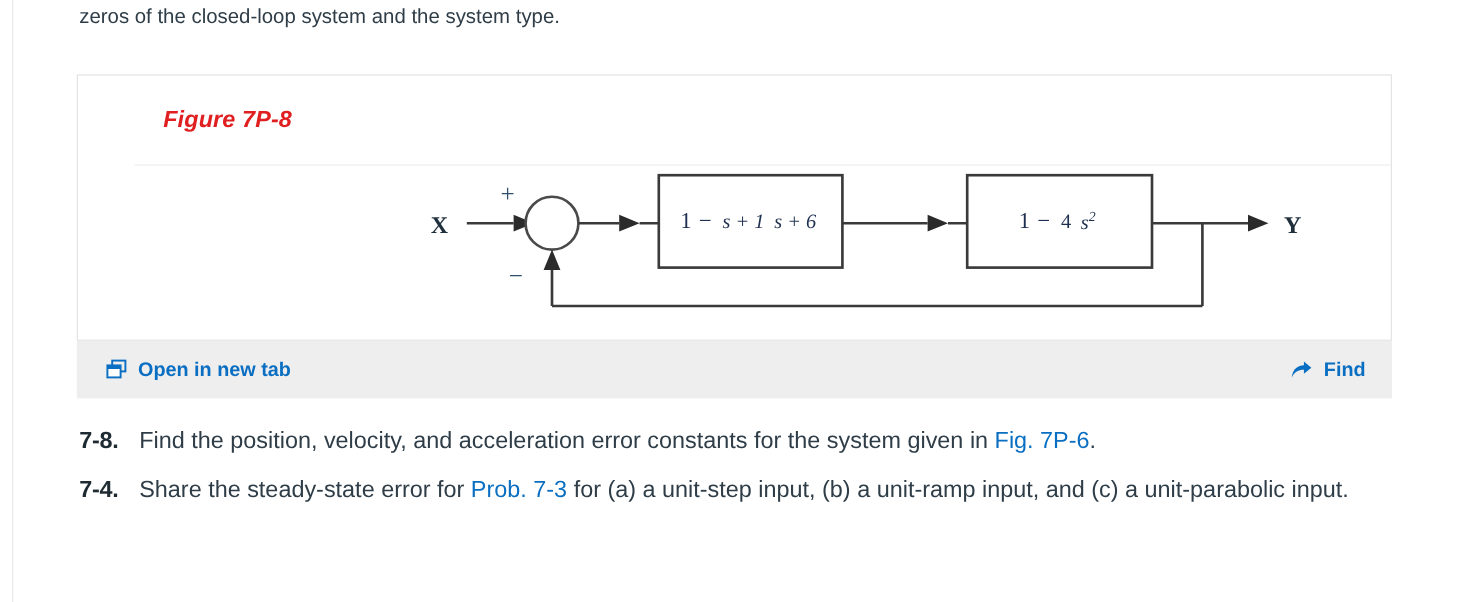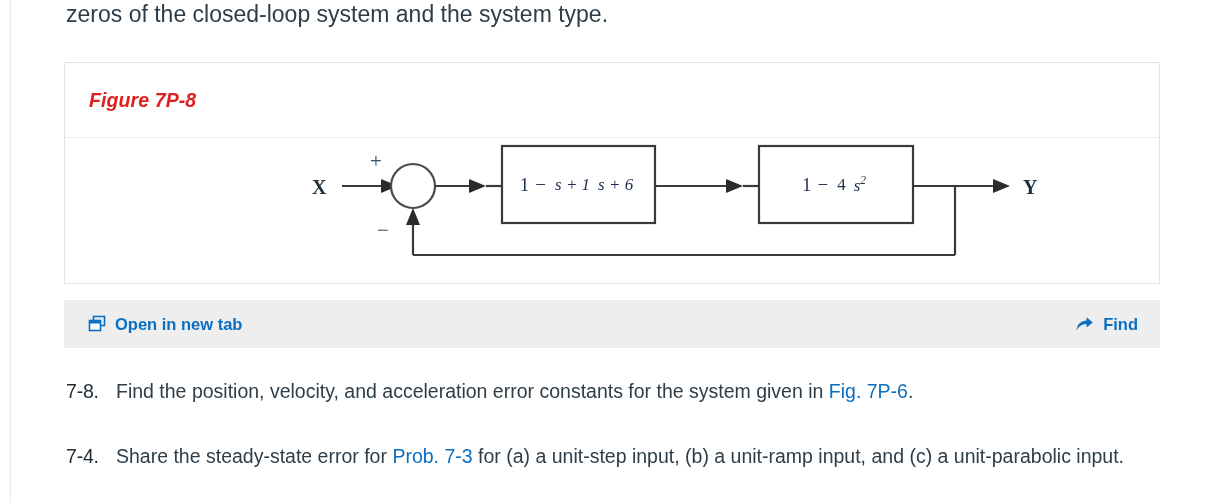--- a/index.html
+++ b/index.html
@@ -25,36 +25,37 @@
     height: 502px;
     background: #e8e8e8;
   }
 
   
   .intro-line {
     position: absolute;
     left: 66px;
     top: 0px;
     width: 1090px;
-    font-size: 23px;
+    font-size: 17px;
     line-height: 28px;
     color: #2e3d47;
     white-space: nowrap;
   }
 
   
   .figure-card {
     position: absolute;
     left: 64px;
     top: 62px;
     width: 1096px;
     height: 222px;
     border: 1px solid #e3e3e3;
     background: #ffffff;
     box-sizing: border-box;
+    padding-left: 47px;
   }
   .figure-caption-bar {
     height: 75px;
     border-bottom: 1px solid #ededed;
     box-sizing: border-box;
     display: flex;
     align-items: center;
     padding-left: 24px;
   }
   .figure-caption {
@@ -144,21 +145,20 @@
     left: 64px;
     top: 284px;
     width: 1096px;
     height: 48px;
     background: #eeeeee;
     display: flex;
     align-items: center;
     justify-content: space-between;
     padding: 0 22px 0 24px;
     box-sizing: border-box;
-    margin-top: 16px;
   }
   .action-link {
     display: inline-flex;
     align-items: center;
     gap: 9px;
     color: #0a6fc2;
     font-size: 16.5px;
     font-weight: 700;
     cursor: pointer;
     user-select: none;
@@ -173,26 +173,25 @@
     width: 1100px;
   }
   .problem {
     font-size: 19.5px;
     line-height: 31px;
     color: #2e3d47;
     margin-bottom: 10px;
     display: block;
   }
   .p-num {
-    font-weight: 400;
+    font-weight: 700;
     color: #1f2b33;
     display: inline-block;
     min-width: 50px;
     letter-spacing: -0.2px;
-    margin-top: 24px;
   }
   .p-body { }
   .xref {
     color: #0a6fc2;
     font-weight: 400;
     cursor: pointer;
   }
 </style>
 </head>
 <body>

